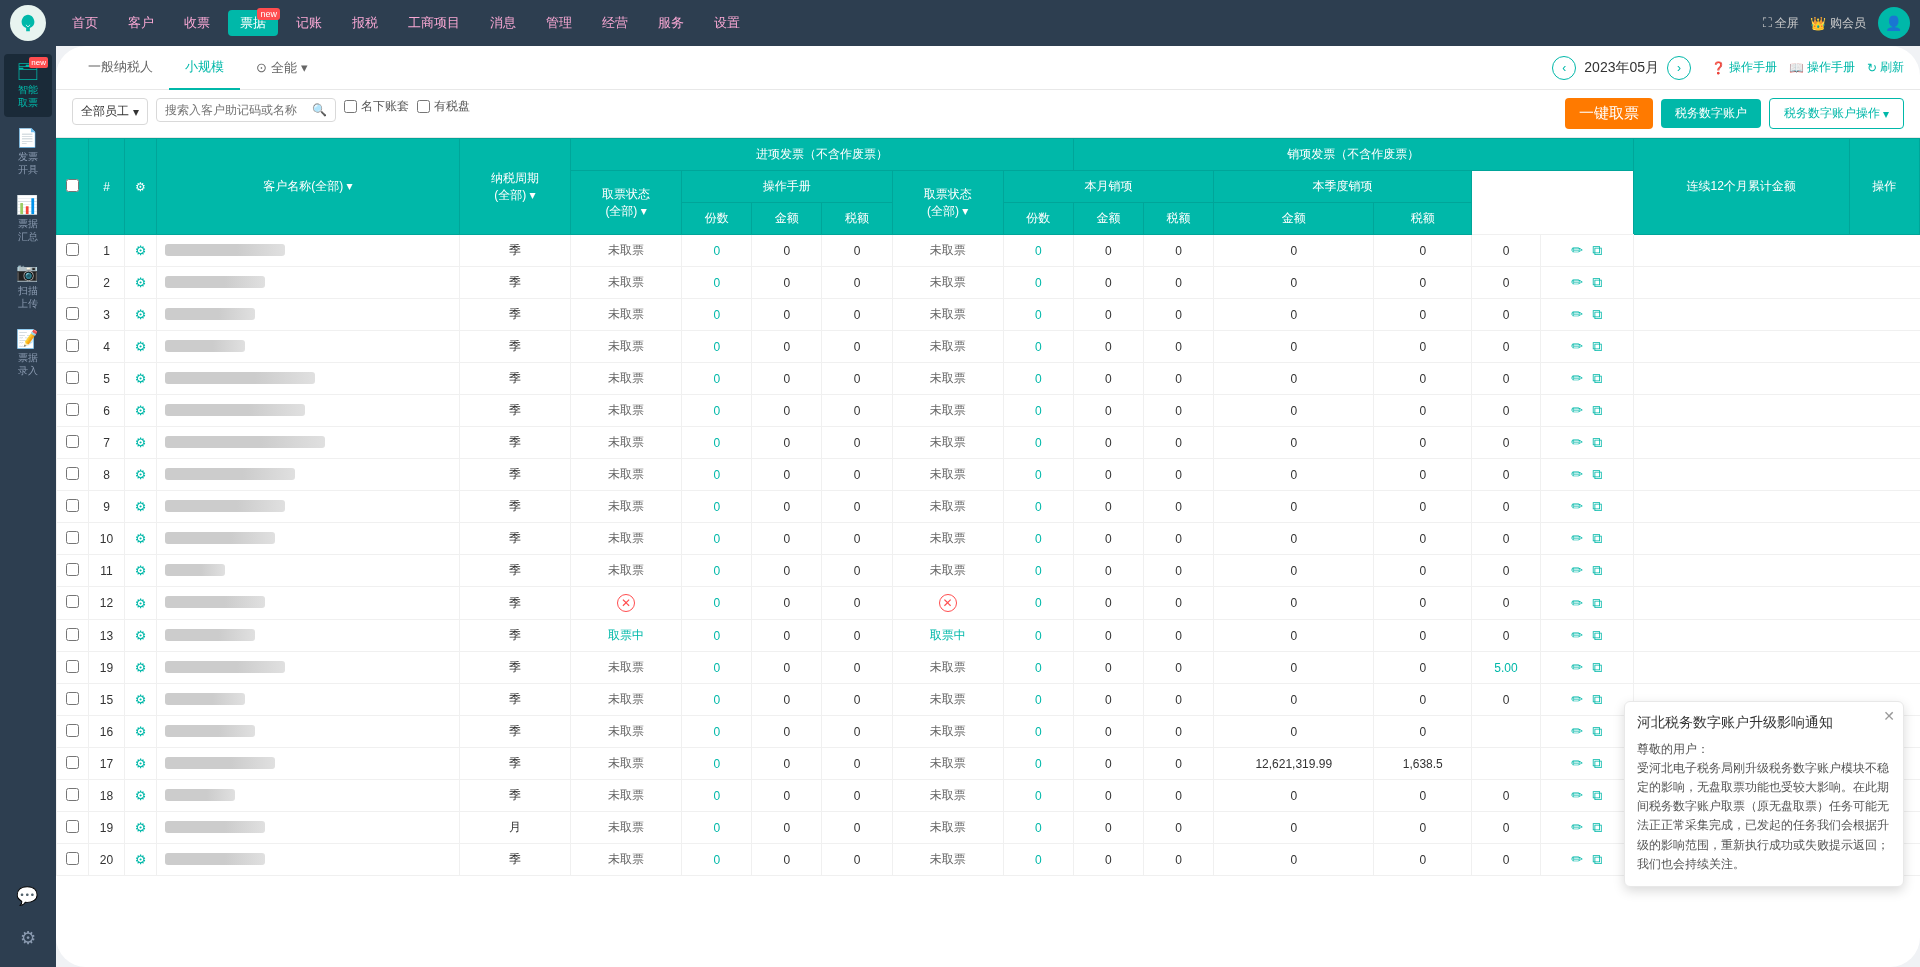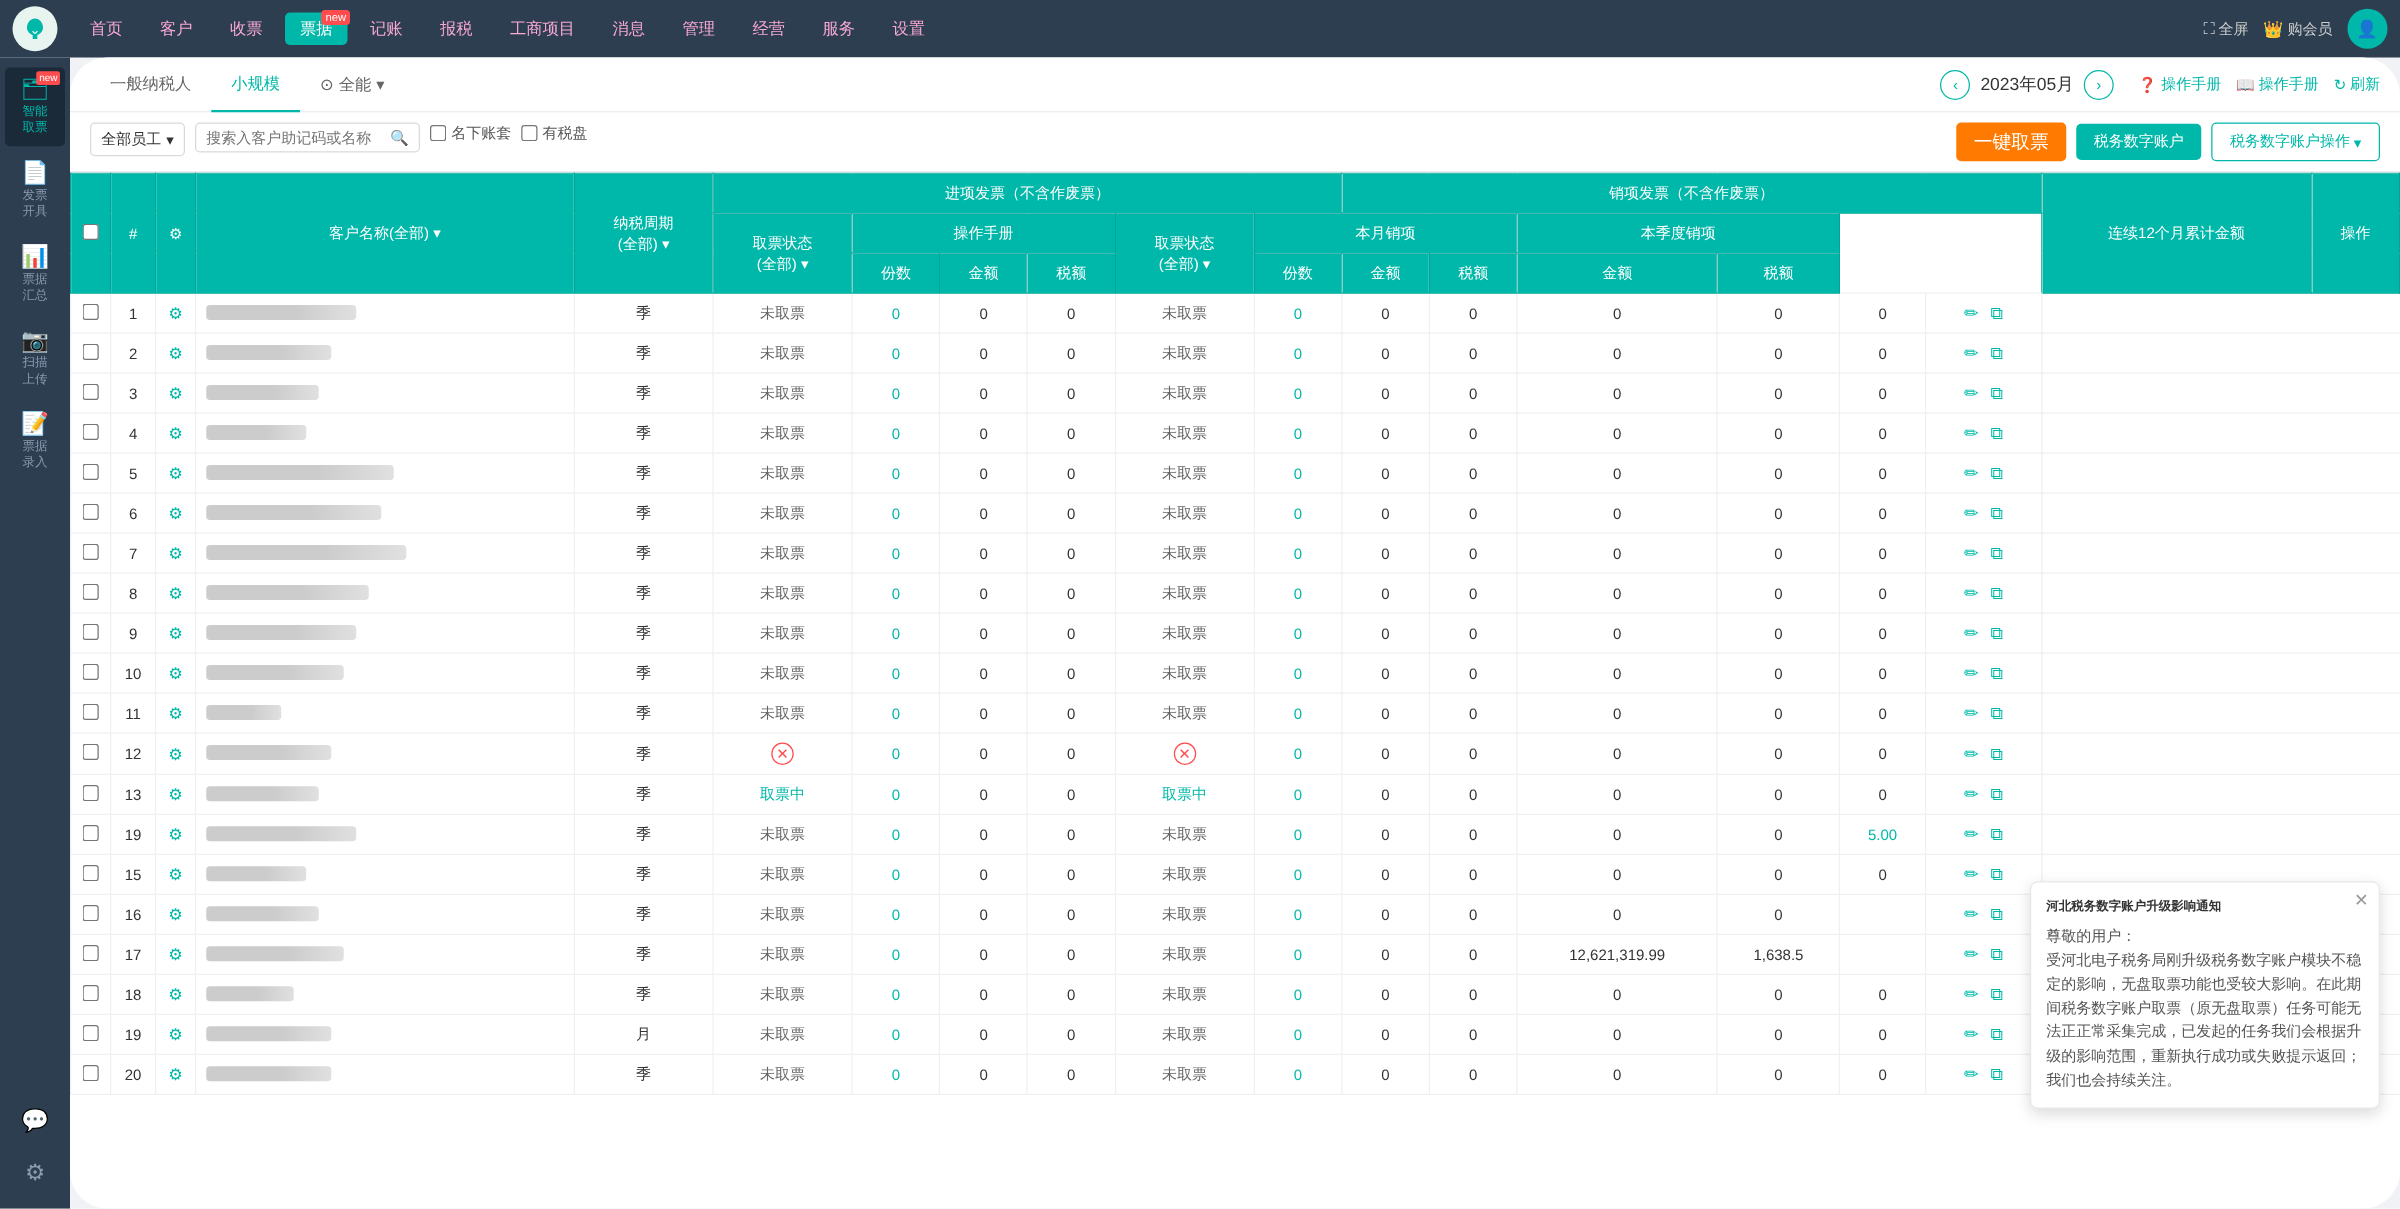--- a/index.html
+++ b/index.html
@@ -280,21 +280,21 @@
       border: 1px solid #e8e8e8;
       border-radius: 6px;
       box-shadow: 0 4px 12px rgba(0,0,0,0.15);
       padding: 12px;
       z-index: 100;
     }
     .notification-popup .close-btn {
       position: absolute; top: 6px; right: 8px;
       cursor: pointer; color: #999; font-size: 14px;
     }
-    .notification-popup .title { font-weight: bold; font-size: 10px; margin-bottom: 8px; color: #333; }
+    .notification-popup .title { font-weight: normal; font-size: 14px; margin-bottom: 8px; color: #333; }
     .notification-popup .content { font-size: 12px; color: #555; line-height: 1.6; }
 
     
     .col-check { width: 32px; }
     .col-num { width: 36px; }
     .col-setting { width: 32px; }
   </style>
 </head>
 <body>
 

